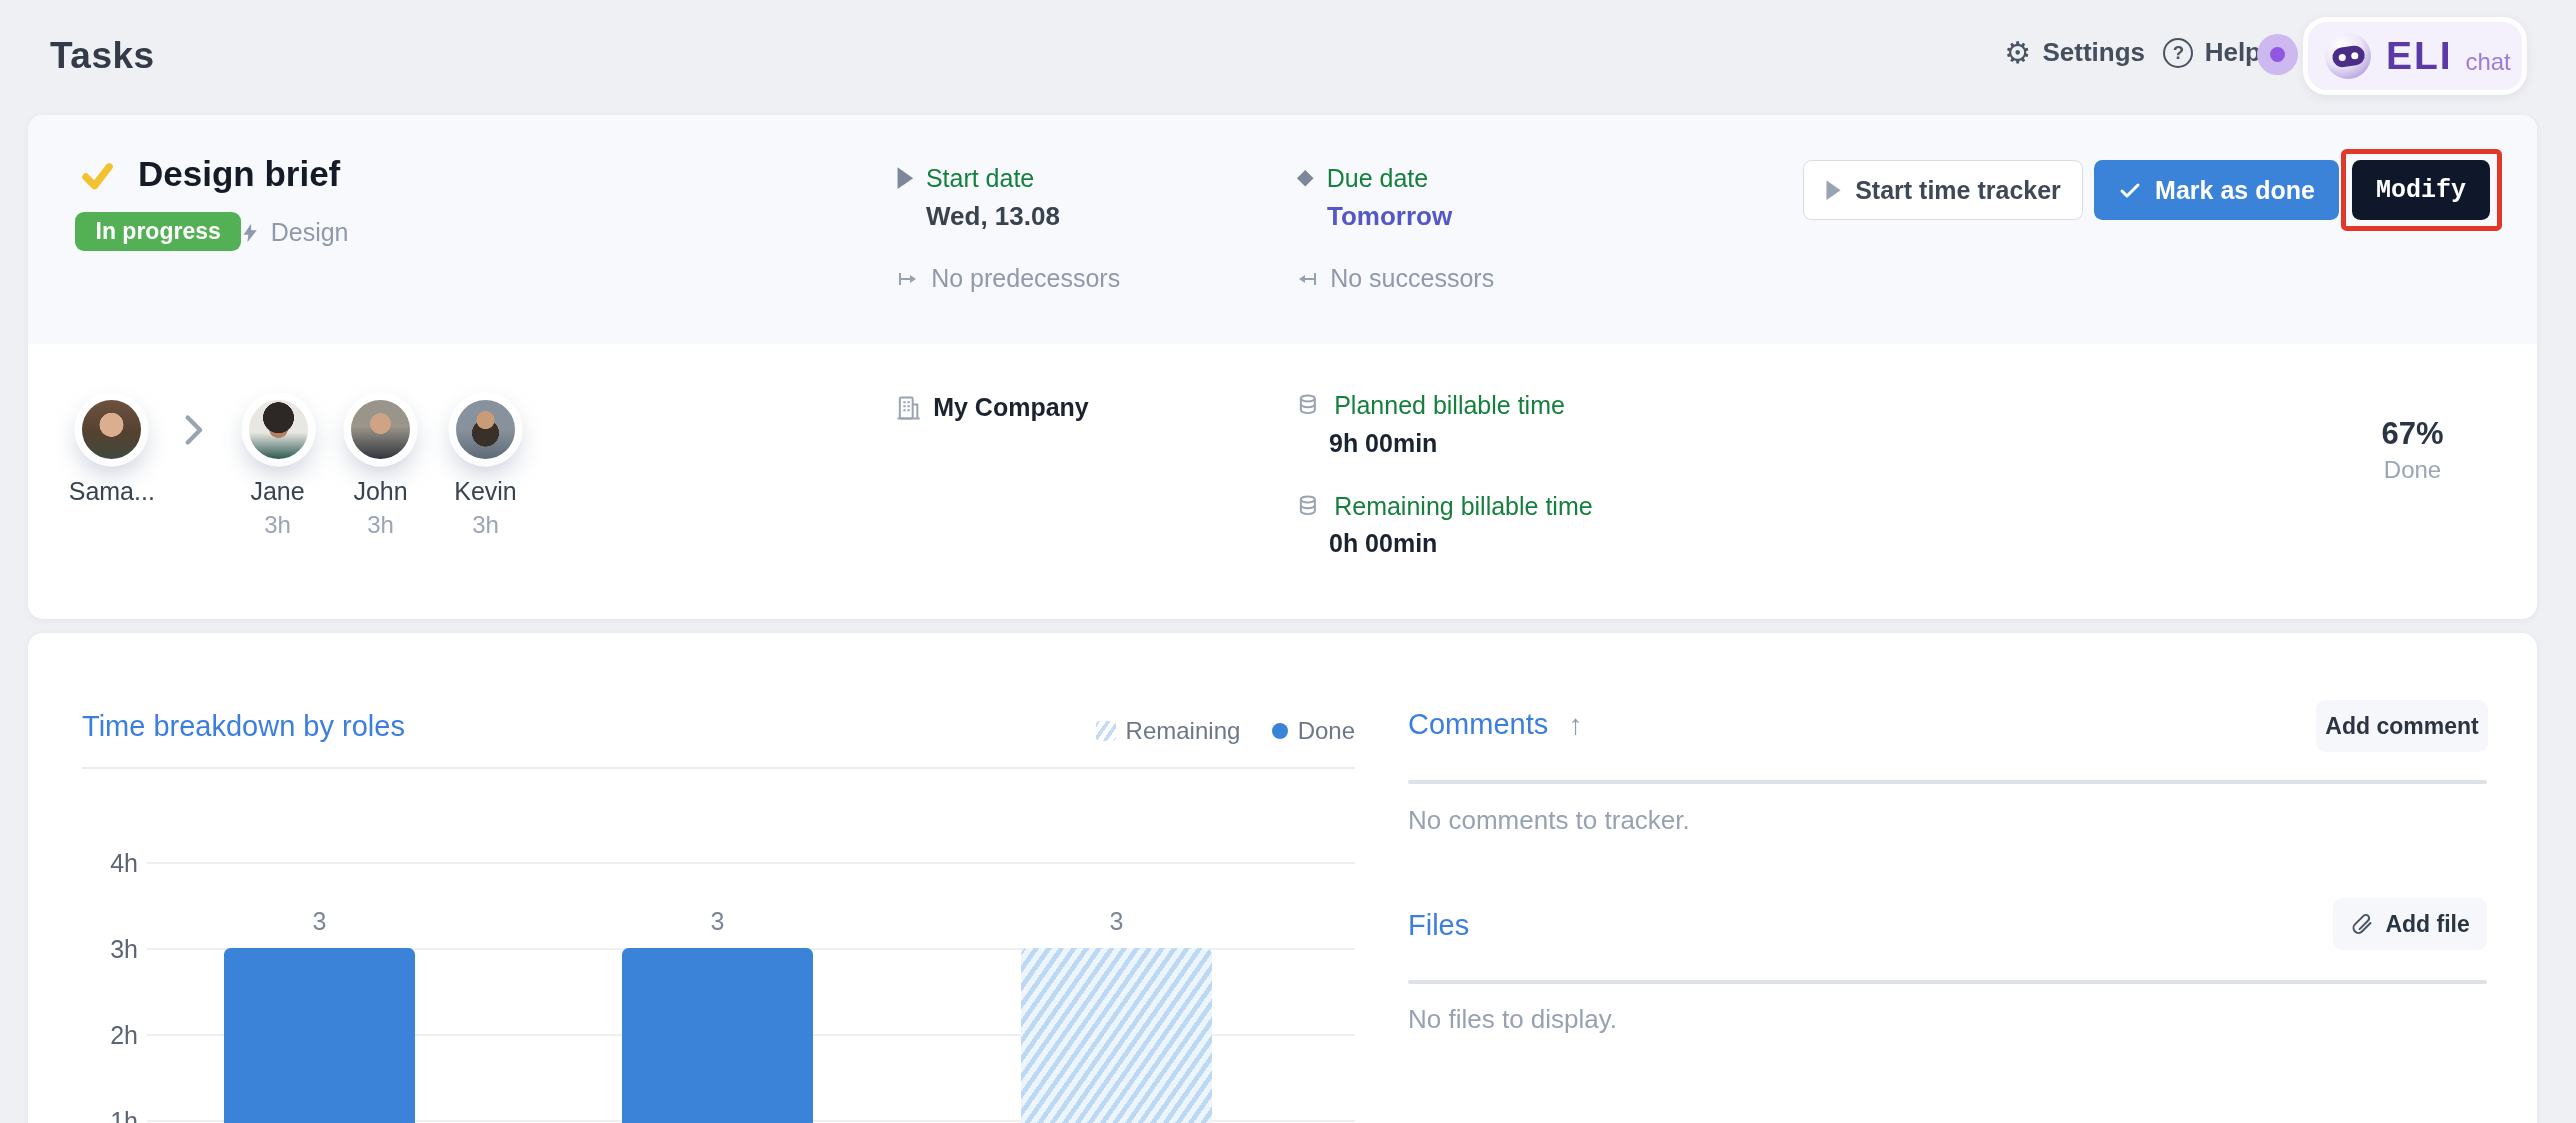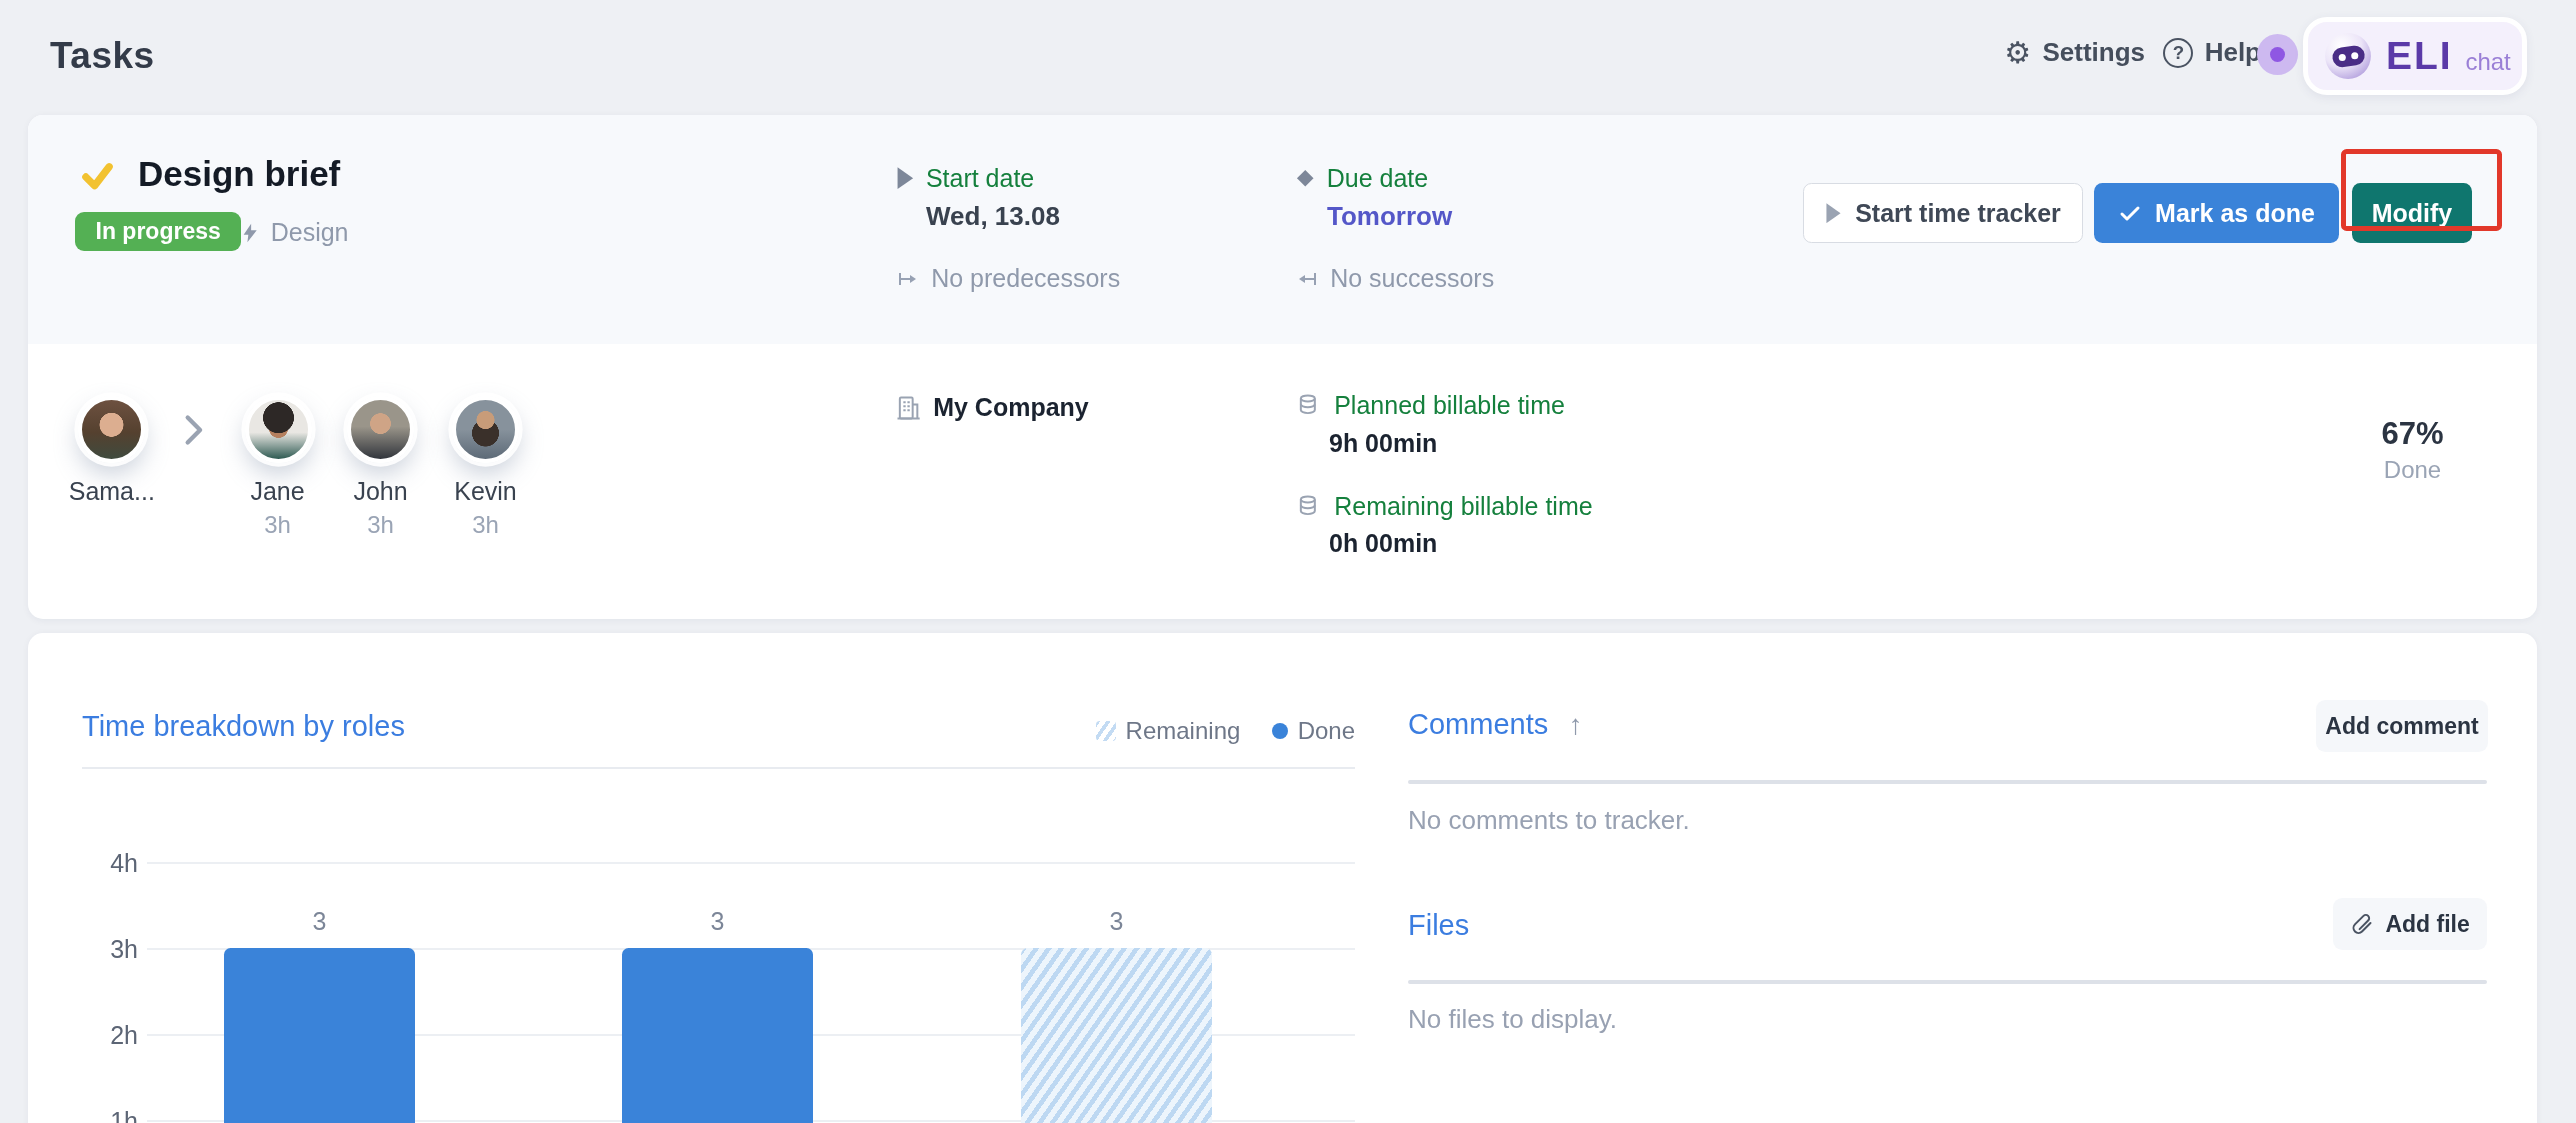--- a/index.html
+++ b/index.html
@@ -32,24 +32,24 @@
   .task-check { position:absolute; left:52px; top:43px; }
   .task-title { position:absolute; left:110px; top:39px; font-size:35px; font-weight:700; color:#141b26; }
   .status-badge { position:absolute; left:47px; top:97px; height:39px; padding:0 20.5px; background:#54b054; border-radius:9px; color:#fff; font-size:23px; font-weight:700; display:flex; align-items:center; cursor:pointer; }
   .task-tag { position:absolute; left:211px; top:103px; display:flex; align-items:center; gap:9.3px; font-size:25px; color:#8f99ab; cursor:pointer; }
   .field { position:absolute; display:flex; align-items:center; gap:11.2px; }
   .field-label { font-size:25px; color:#15803d; }
   .field-value { font-size:26px; font-weight:700; color:#39424f; }
   .field-value.indigo { color:#5457c8; }
   .dep-text { font-size:25px; color:#8f99ab; }
   
-  .btn { position:absolute; top:45px; height:60px; border-radius:8.4px; display:flex; align-items:center; justify-content:center; gap:13px; font-size:25px; font-weight:700; cursor:pointer;margin-top:23px; }
+  .btn { position:absolute; top:45px; height:60px; border-radius:8.4px; display:flex; align-items:center; justify-content:center; gap:13px; font-size:25px; font-weight:700; cursor:pointer; }
   .btn-ghost { left:1775px; width:280px; background:#fff; border:1.9px solid #d8dce3; color:#3f4856; }
   .btn-primary { left:2066px; width:245px; background:#3a83d9; color:#fff; }
-  .btn-dark { left:2324px; width:120px; background:#0f766e; color:#fff; }
+  .btn-dark { left:2324px; width:138px; background:#0f172a; color:#fff;font-family:Liberation Mono, monospace; }
   .annotation-box { position:absolute; left:2313px; top:34px; width:161px; height:82px; border:5.6px solid #e2382a; border-radius:5.6px; pointer-events:none; z-index:30; }
   
   .avatar { position:absolute; width:67px; height:67px; border-radius:50%; border:4.7px solid #fff; box-shadow:0 0 0 3.7px rgba(255,255,255,.9), 0 11.2px 24px rgba(140,152,175,.45); cursor:pointer; }
   .av-sama { background:radial-gradient(circle at 50% 42%, #dcae90 0 26%, rgba(0,0,0,0) 27%), linear-gradient(180deg,#6d5140 0%,#55412f 55%,#3f4a3e 100%); }
   .av-jane { background:radial-gradient(circle at 50% 30%, #2d2826 0 30%, rgba(0,0,0,0) 31%), radial-gradient(circle at 50% 48%, #b5805f 0 22%, rgba(0,0,0,0) 23%), linear-gradient(180deg,#e9e7e3 0 55%, #2e5a52 100%); }
   .av-john { background:radial-gradient(circle at 50% 40%, #cfa486 0 22%, rgba(0,0,0,0) 23%), linear-gradient(180deg,#9a958a 0 45%, #31353c 100%); }
   .av-kevin { background:radial-gradient(circle at 50% 34%, #c89c79 0 18%, rgba(0,0,0,0) 19%), radial-gradient(circle at 50% 56%, #3a302a 0 30%, rgba(0,0,0,0) 31%), linear-gradient(180deg,#87929c 0 50%, #5d6a77 100%); }
   .person-name { position:absolute; width:149px; text-align:center; font-size:25px; color:#39424f; top:362px; }
   .person-hours { position:absolute; width:149px; text-align:center; font-size:24px; color:#9aa4b5; top:396px; }
   .people-chevron { position:absolute; left:153px; top:299px; }

